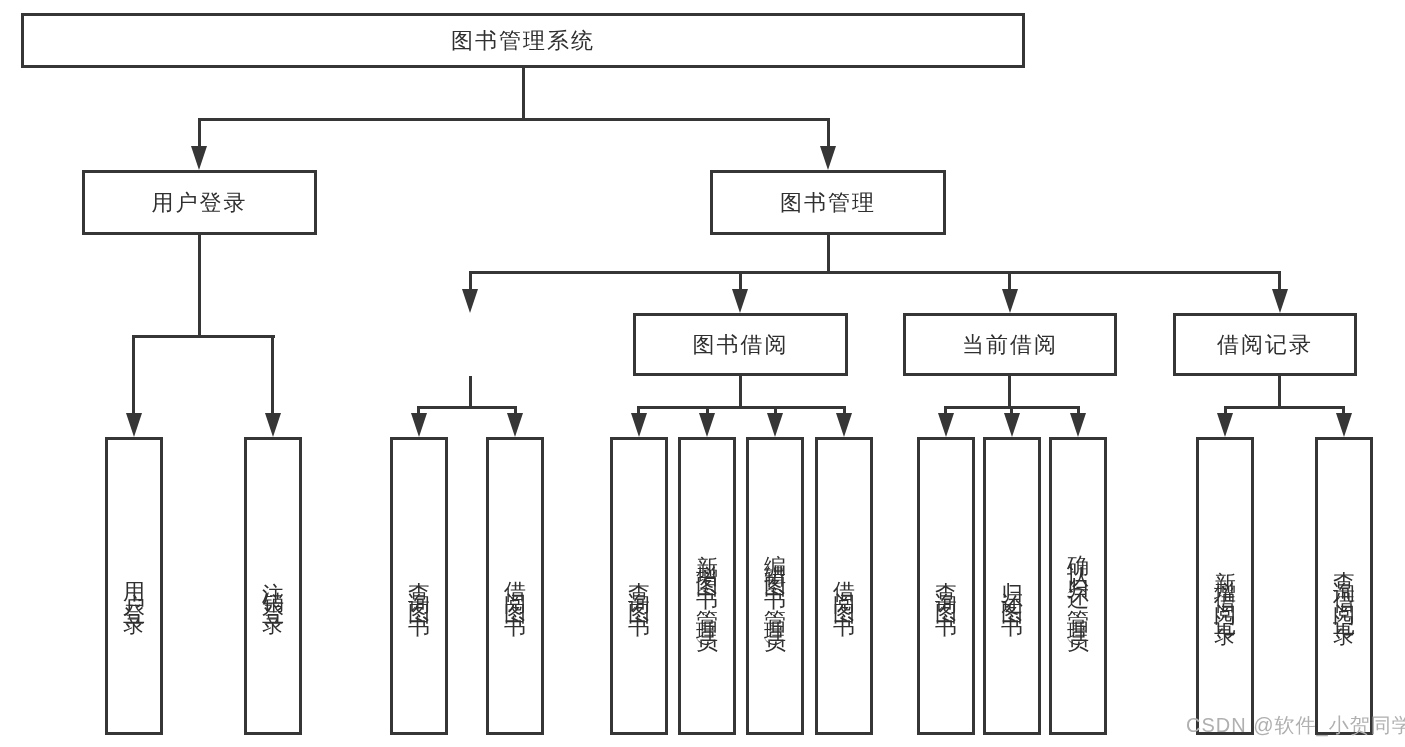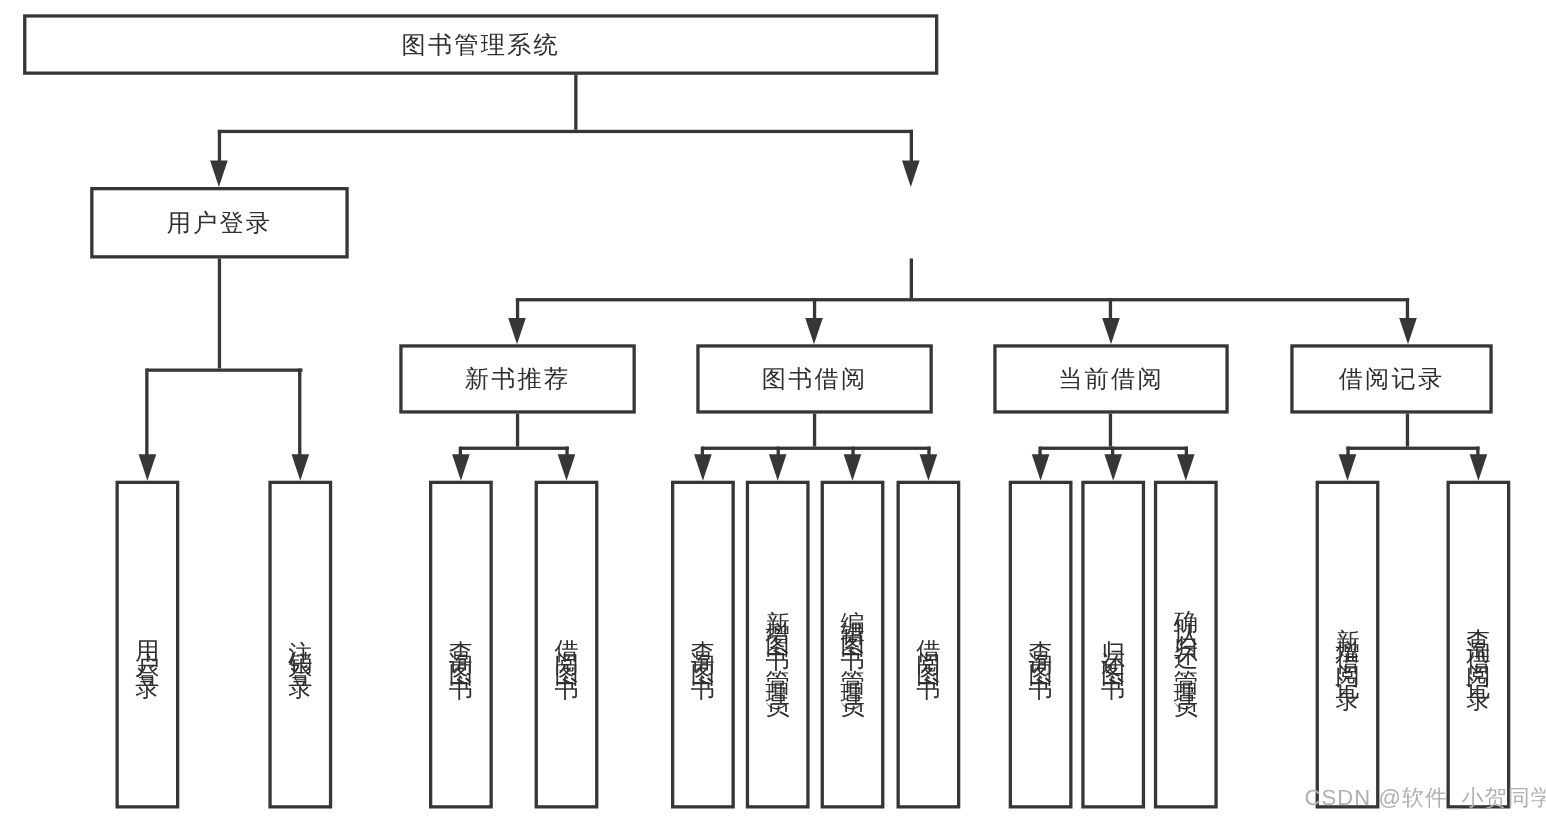--- a/index.html
+++ b/index.html
@@ -28,50 +28,50 @@
   .wm{
     position:absolute;left:1186px;top:712px;z-index:6;
     color:#b0b0b0;font-size:20px;letter-spacing:1px;white-space:nowrap;
   }
 </style>
 </head>
 <body>
 
 <div class="stage">
 
-  <div class="node hnode" style="left:21px;top:13px;width:832px;height:55px;">图书管理系统</div>
+  <div class="node hnode" style="left:21px;top:13px;width:1004px;height:55px;">图书管理系统</div>
 
   <i class="vl" style="left:522px;top:68px;height:50px;"></i>
   <i class="hl" style="left:198px;top:118px;width:632px;"></i>
   <i class="vl" style="left:198px;top:118px;height:34px;"></i>
   <i class="ah" style="left:191px;top:146px;"></i>
   <i class="vl" style="left:827px;top:118px;height:34px;"></i>
   <i class="ah" style="left:820px;top:146px;"></i>
 
   <div class="node hnode" style="left:82px;top:170px;width:235px;height:65px;">用户登录</div>
+  <div class="node hnode" style="left:710px;top:170px;width:236px;height:65px;">图书管理</div>
 
   <i class="vl" style="left:198px;top:235px;height:100px;"></i>
   <i class="hl" style="left:133px;top:335px;width:142px;"></i>
   <i class="vl" style="left:132px;top:335px;height:81px;"></i>
   <i class="ah" style="left:126px;top:413px;"></i>
   <i class="vl" style="left:271px;top:335px;height:81px;"></i>
   <i class="ah" style="left:265px;top:413px;"></i>
 
   <i class="vl" style="left:827px;top:235px;height:36px;"></i>
   <i class="hl" style="left:469px;top:271px;width:812px;"></i>
   <i class="vl" style="left:469px;top:271px;height:22px;"></i>
   <i class="ah" style="left:462px;top:289px;"></i>
   <i class="vl" style="left:739px;top:271px;height:22px;"></i>
   <i class="ah" style="left:732px;top:289px;"></i>
   <i class="vl" style="left:1008px;top:271px;height:22px;"></i>
   <i class="ah" style="left:1002px;top:289px;"></i>
   <i class="vl" style="left:1278px;top:271px;height:22px;"></i>
   <i class="ah" style="left:1272px;top:289px;"></i>
 
-  <div class="node hnode" style="left:363px;top:313px;width:215px;height:63px;">新书推荐</div>
   <div class="node hnode" style="left:903px;top:313px;width:214px;height:63px;">当前借阅</div>
   <div class="node hnode" style="left:633px;top:313px;width:215px;height:63px;">图书借阅</div>
   <div class="node hnode" style="left:1173px;top:313px;width:184px;height:63px;">借阅记录</div>
 
   <i class="vl" style="left:469px;top:376px;height:30px;"></i>
   <i class="hl" style="left:419px;top:406px;width:98px;"></i>
   <i class="vl" style="left:417px;top:406px;height:10px;"></i>
   <i class="ah" style="left:411px;top:413px;"></i>
   <i class="vl" style="left:514px;top:406px;height:10px;"></i>
   <i class="ah" style="left:507px;top:413px;"></i>

